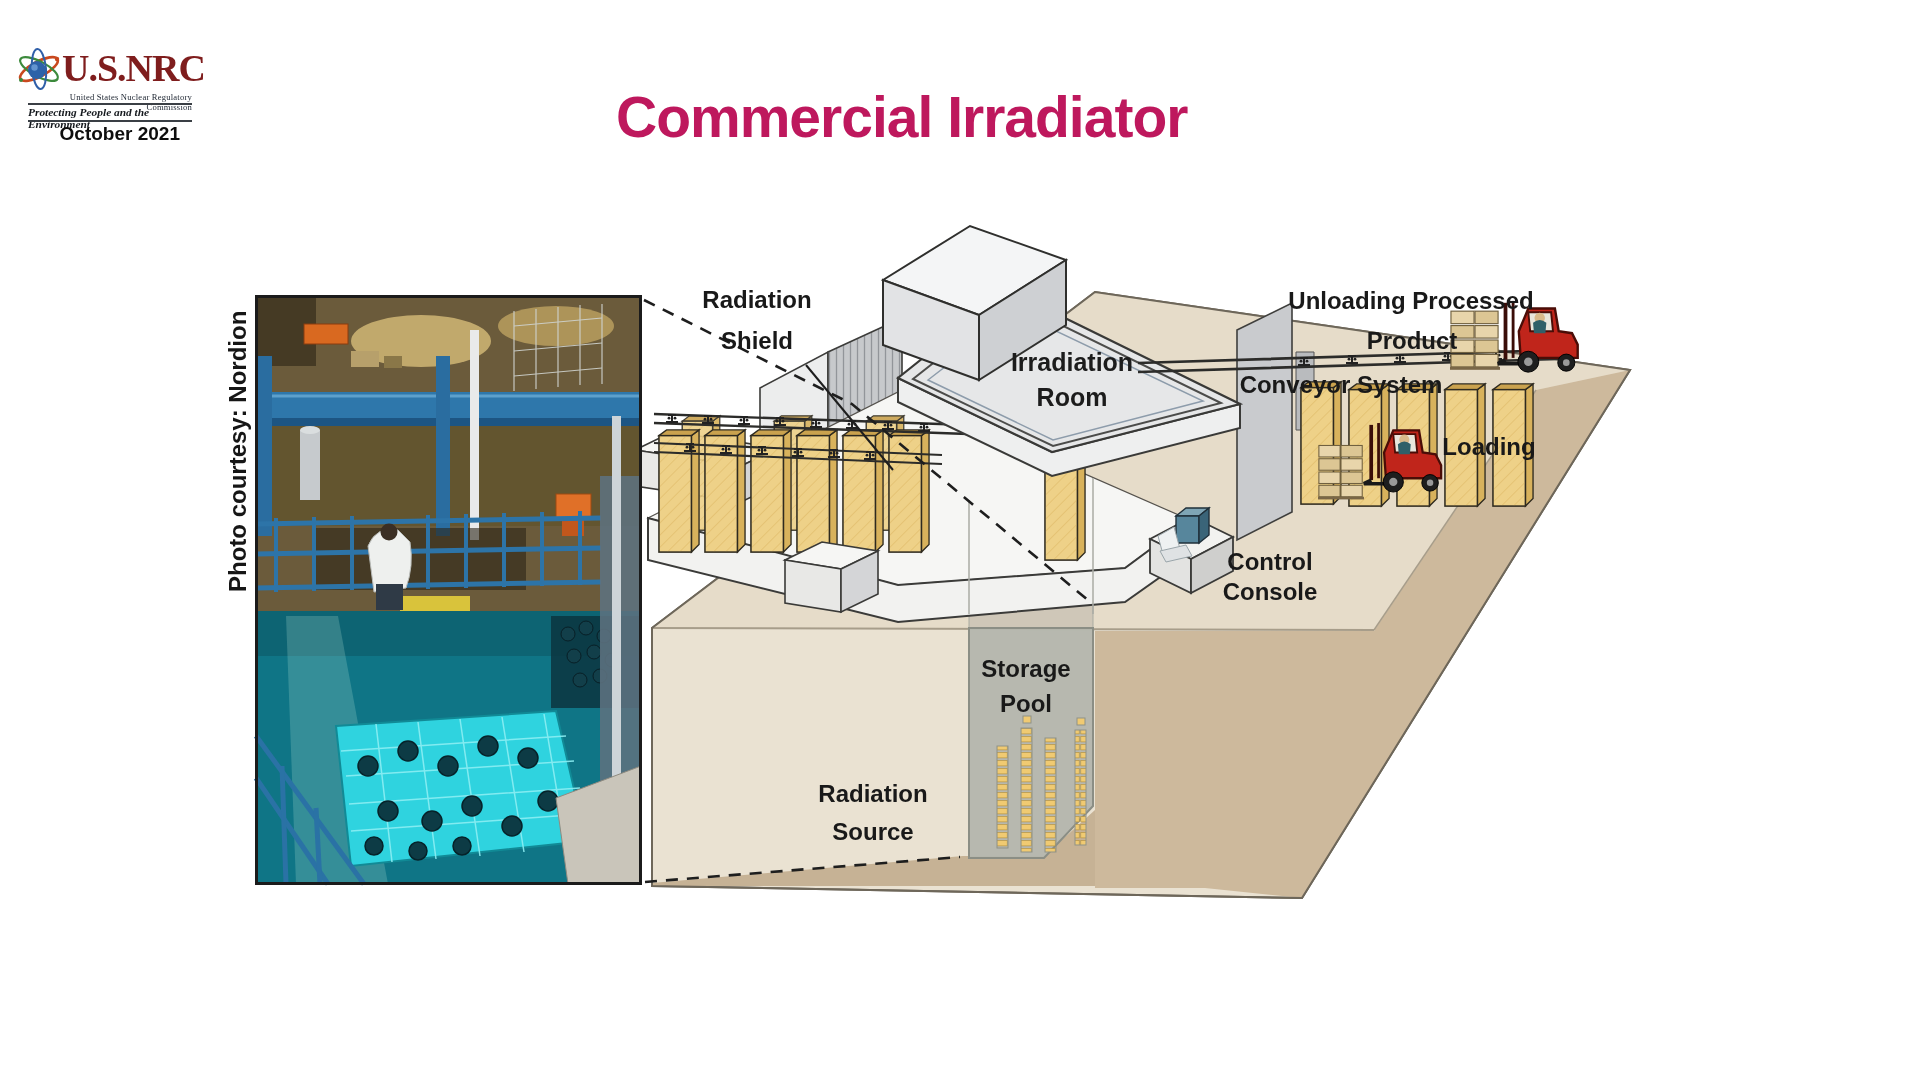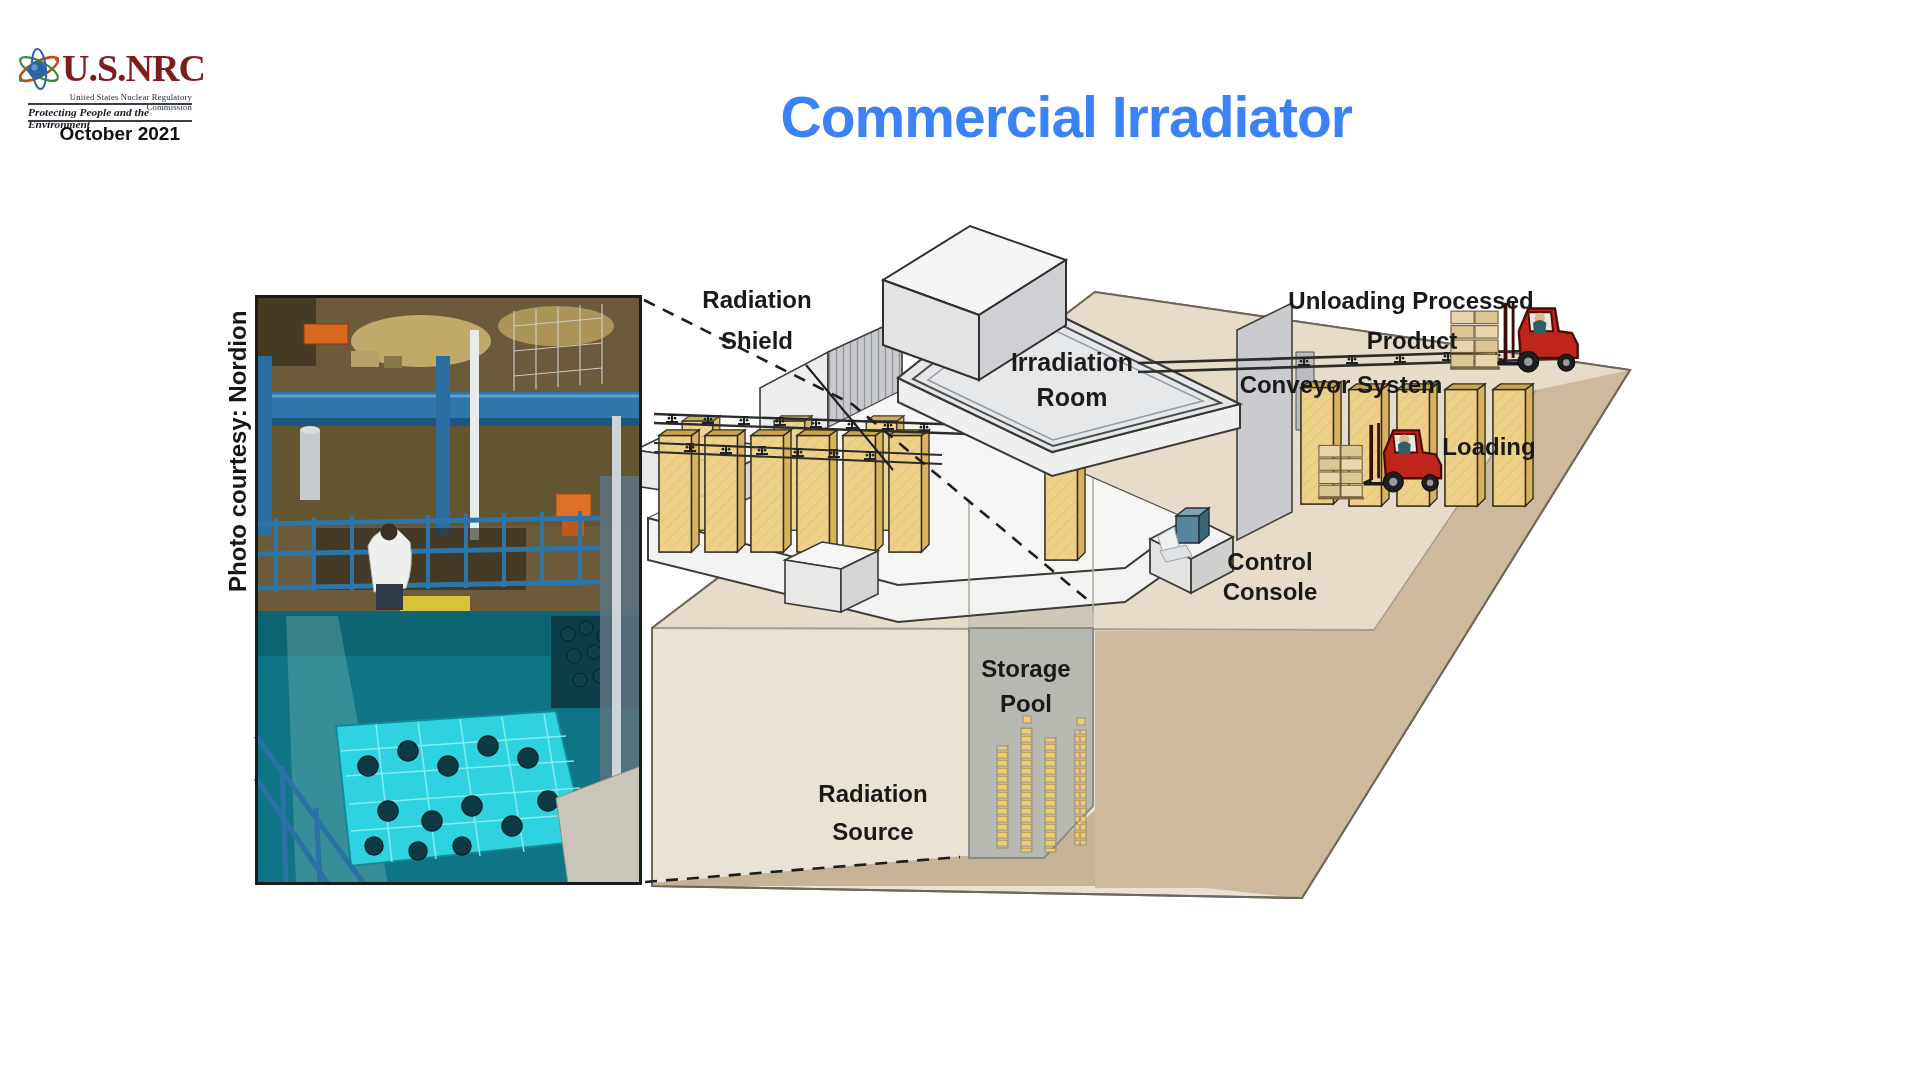--- a/index.html
+++ b/index.html
@@ -1,20 +1,20 @@
 <!DOCTYPE html>
 <html><head>
 <meta charset="utf-8">
 <style>
   html,body{margin:0;padding:0;background:#ffffff;width:1920px;height:1084px;overflow:hidden;
             font-family:"Liberation Sans", sans-serif;}
   .abs{position:absolute;}
   #stage{position:relative;width:1920px;height:1084px;background:#fff;}
-  #title{left:592px;top:84px;width:760px;text-align:right;font-size:57px;font-weight:bold;
-         letter-spacing:-1px;color:#3b82f6;}
+  #title{left:616px;top:84px;width:760px;text-align:left;font-size:57px;font-weight:bold;
+         letter-spacing:-1px;color:#be185d;}
   #logo-word{left:62px;top:46px;font-family:"Liberation Serif",serif;font-size:38px;font-weight:600;
              letter-spacing:-1px;color:#7f1d1d;}
   #logo-sub{left:28px;top:92px;width:164px;text-align:right;font-family:"Liberation Serif",serif;
             font-size:8.6px;letter-spacing:.2px;color:#1c2430;}
   .logo-rule{left:28px;width:164px;height:1.6px;background:#3a3f45;}
   #logo-tag{left:28px;top:106px;width:164px;text-align:left;font-family:"Liberation Serif",serif;
             font-style:italic;font-weight:bold;font-size:11.4px;color:#14181d;}
   #slide-date{left:38px;top:123px;width:142px;text-align:right;font-size:19px;font-weight:bold;color:#0e0e0e;}
   svg text{font-family:"Liberation Sans",sans-serif;}
   .lbl{font-weight:bold;font-size:24px;fill:#191919;}

